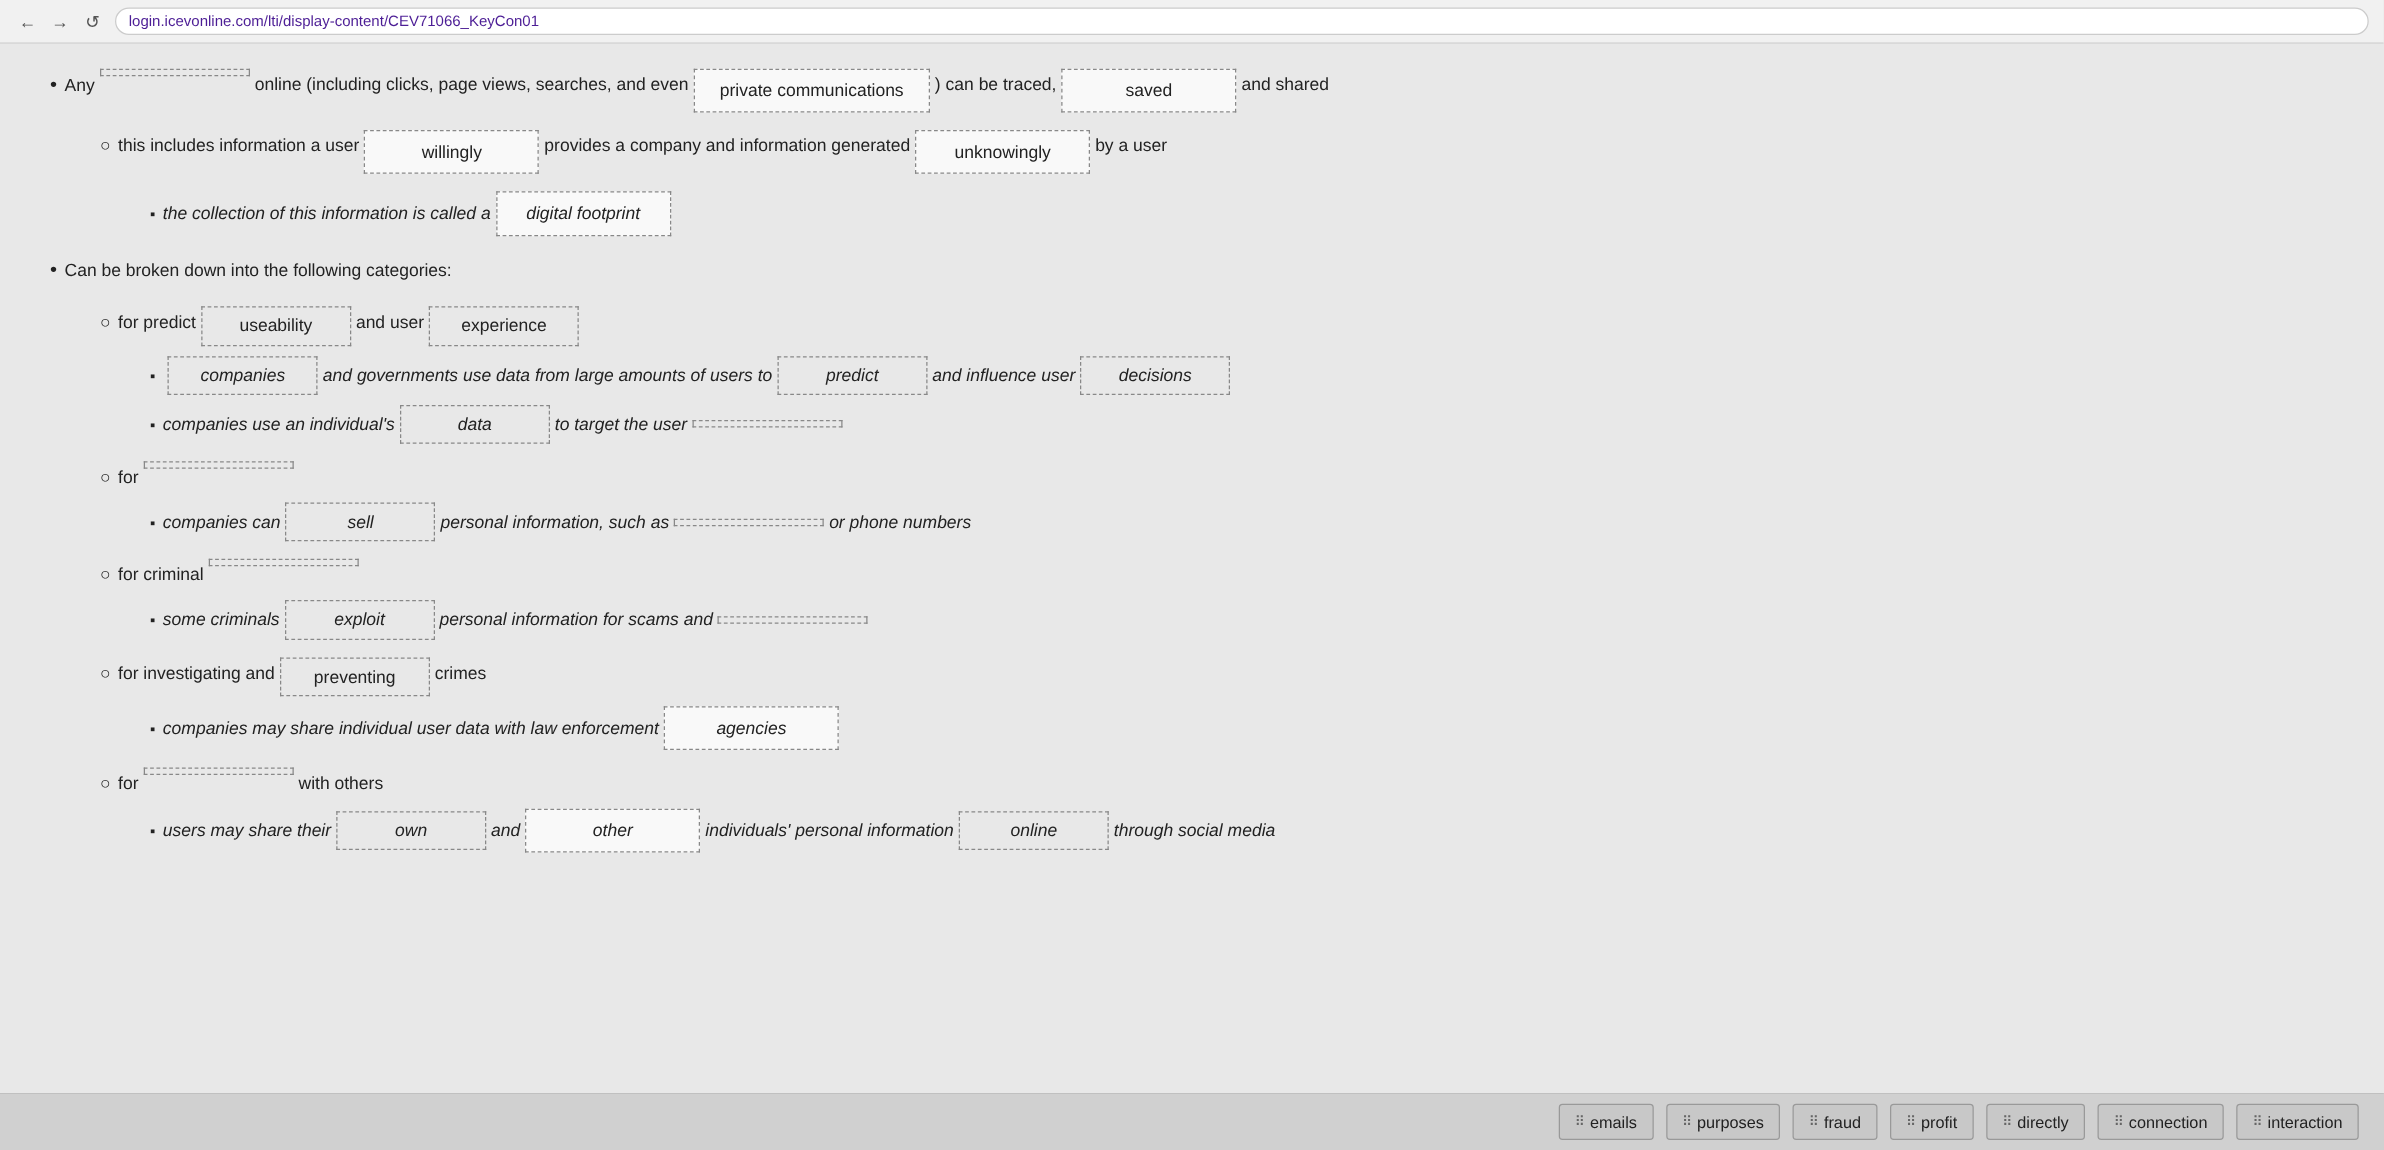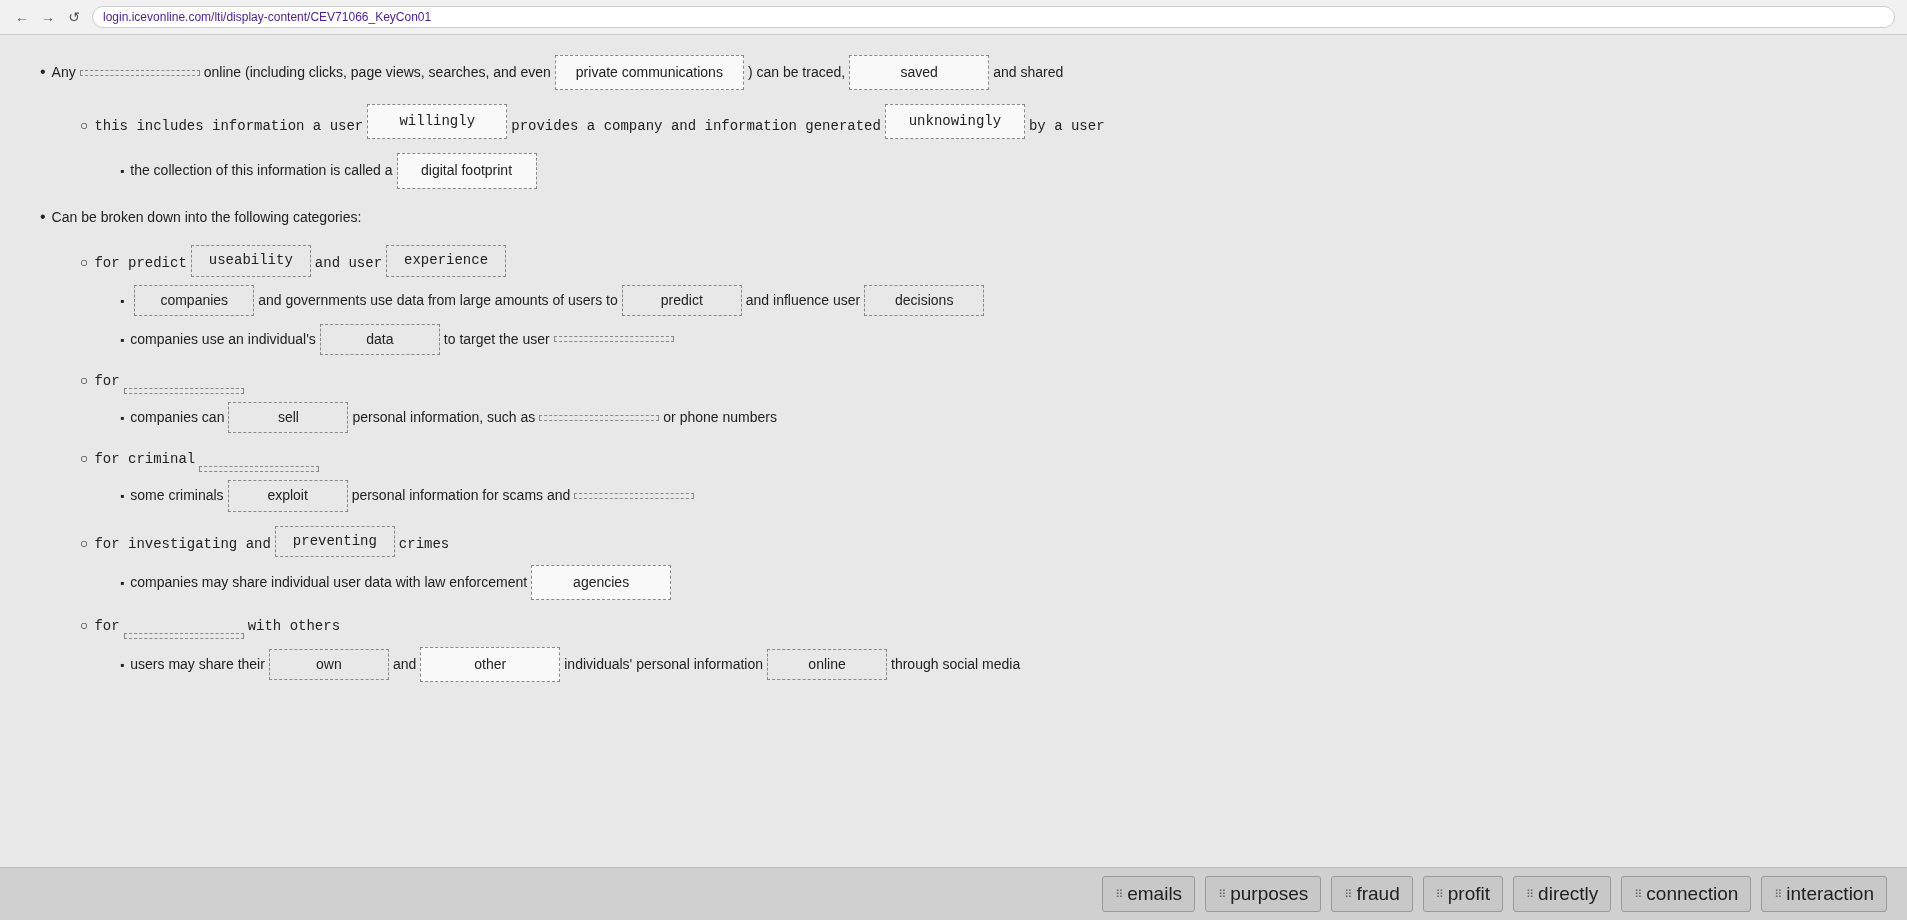--- a/index.html
+++ b/index.html
@@ -47,23 +47,23 @@
     .content-area {
       padding: 20px 40px;
       background: #e8e8e8;
       min-height: 860px;
       position: relative;
     }
     .outline-item {
       margin-bottom: 8px;
       line-height: 1.8;
     }
-    .level1 { margin-left: 0px; display: flex; align-items: center; gap: 4px; flex-wrap: wrap; }
-    .level2 { margin-left: 40px; display: flex; align-items: flex-end; gap: 4px; flex-wrap: wrap; font-family: Liberation Mono, monospace; }
-    .level3 { margin-left: 80px; display: flex; align-items: center; gap: 4px; flex-wrap: wrap; }
+    .level1 { margin-left: 0px; display: flex; align-items: flex-start; gap: 4px; flex-wrap: wrap; }
+    .level2 { margin-left: 40px; display: flex; align-items: flex-start; gap: 4px; flex-wrap: wrap; }
+    .level3 { margin-left: 80px; display: flex; align-items: center; gap: 4px; flex-wrap: wrap; font-style: italic; }
     .bullet-disc::before { content: "•"; margin-right: 6px; font-size: 16px; }
     .bullet-circle::before { content: "○"; margin-right: 6px; font-size: 14px; }
     .bullet-square::before { content: "▪"; margin-right: 6px; font-size: 12px; }
     .fill-box-wide {
       display: inline-block;
       border: 1.5px dashed #888;
       padding: 2px 16px;
       min-width: 120px;
       text-align: center;
       background: transparent;
@@ -91,21 +91,21 @@
       display: flex;
       align-items: center;
       justify-content: flex-end;
       gap: 10px;
     }
     .drag-chip {
       background: #c8c8c8;
       border: 1px solid #999;
       border-radius: 3px;
       padding: 6px 12px;
-      font-size: 19px;
+      font-size: 13px;
       cursor: grab;
       display: inline-flex;
       align-items: center;
       gap: 4px;
     }
     .drag-chip::before {
       content: "⠿";
       font-size: 11px;
       color: #666;
     }

